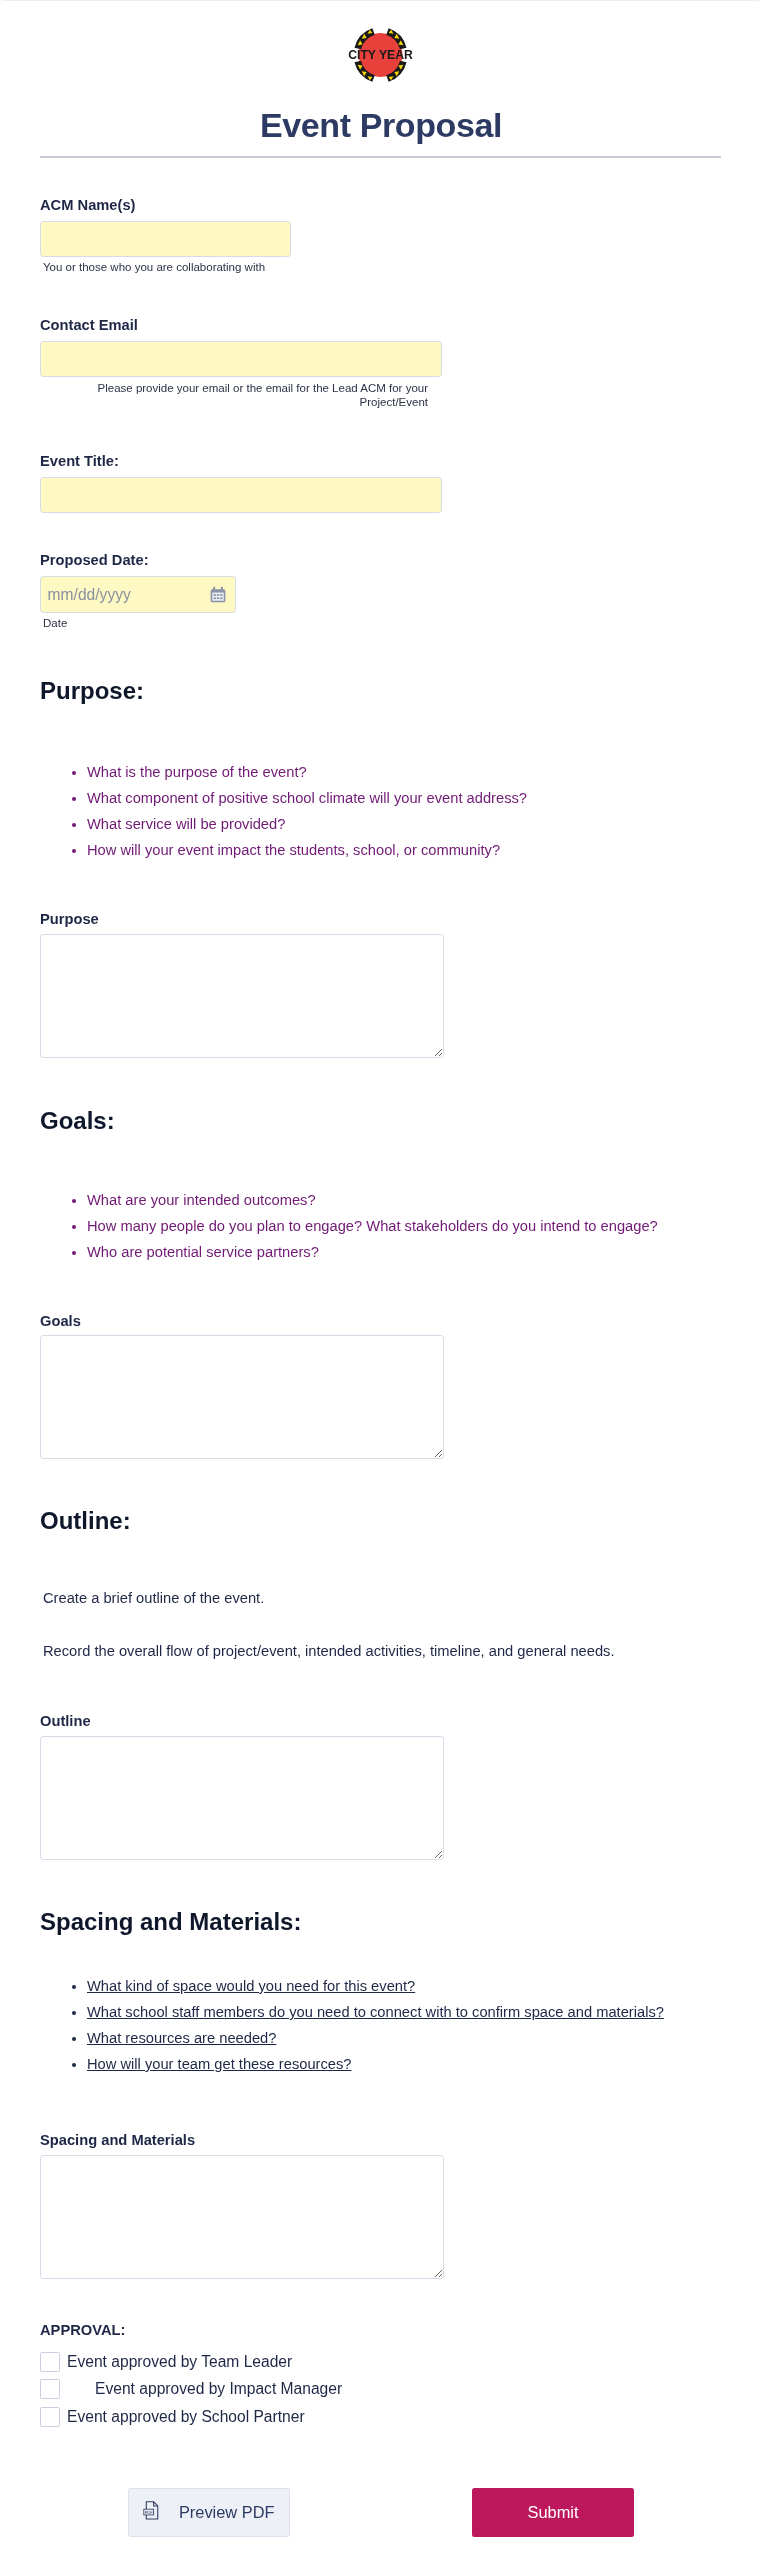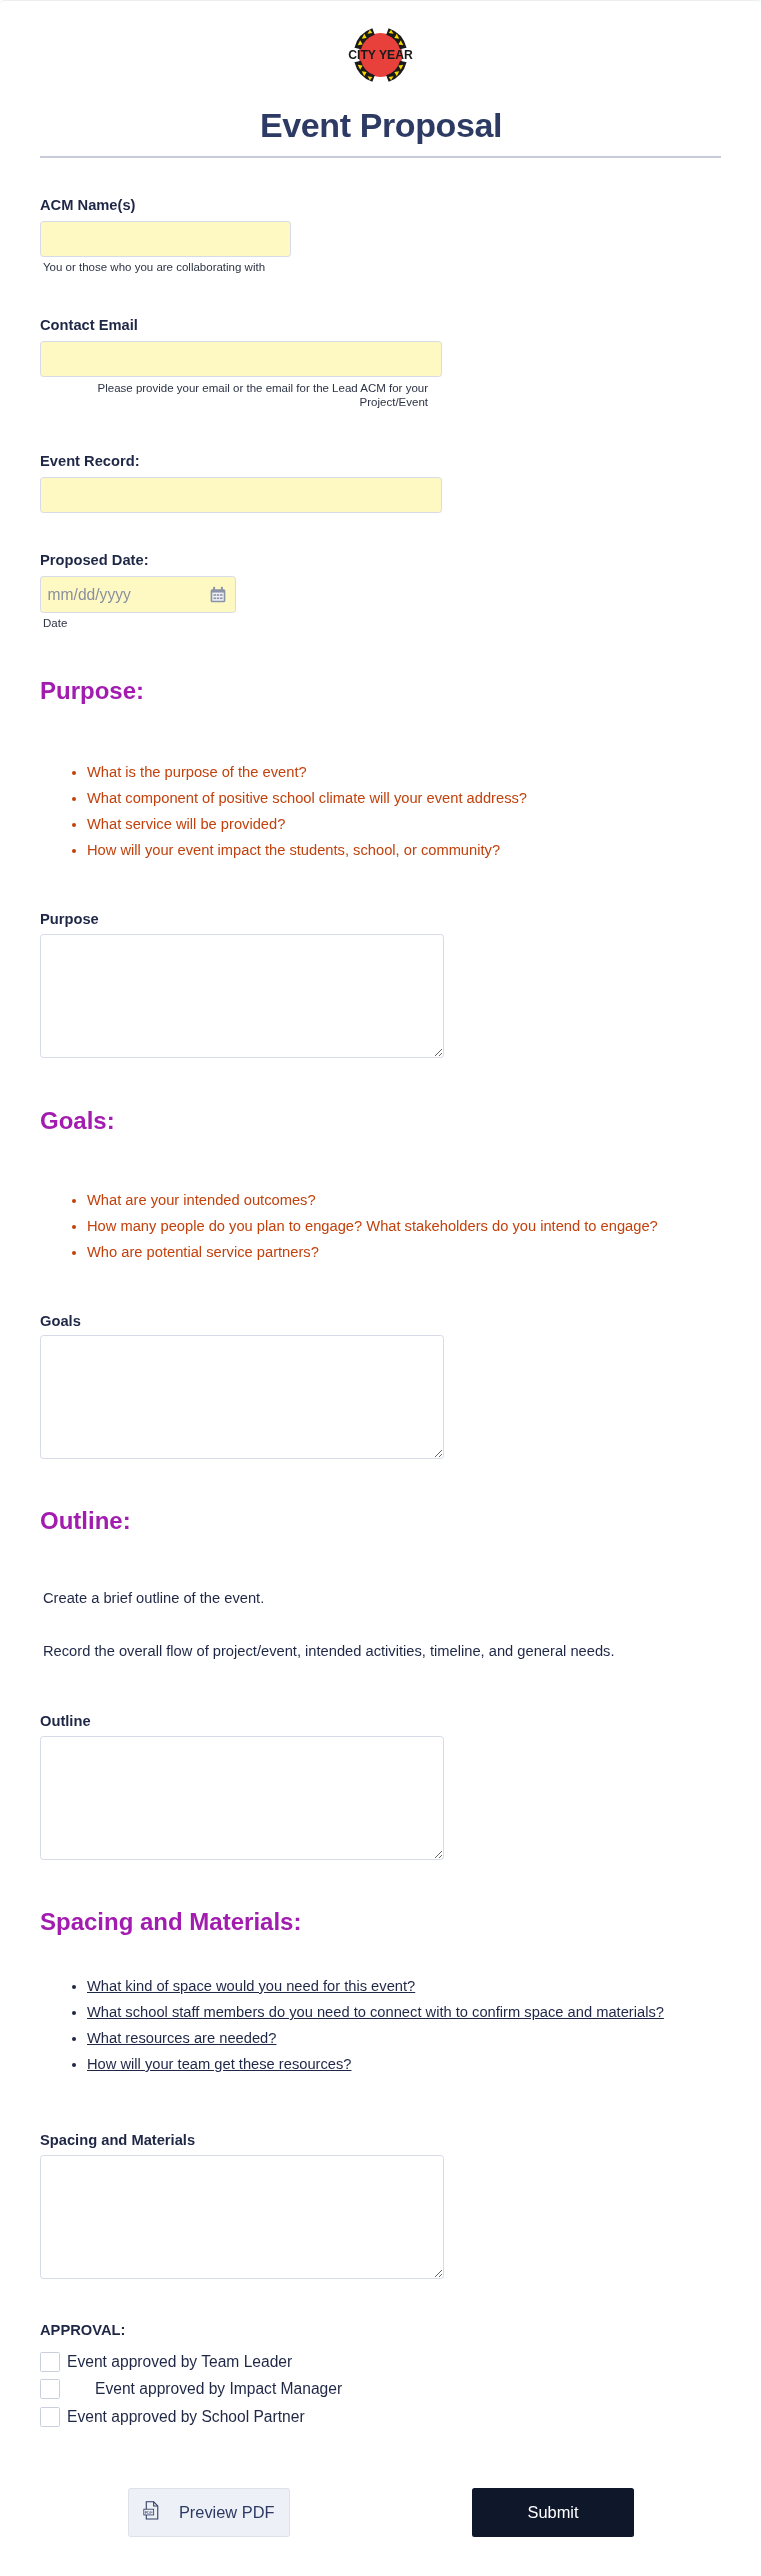--- a/index.html
+++ b/index.html
@@ -10,36 +10,36 @@
 
     .logo { left: 338px; top: 19.7px; width: 85px; height: 70px; }
     .title { left: 0; width: 762px; top: 105px; text-align: center; font-size: 34px; font-weight: bold; color: #2d3a63; letter-spacing: -0.4px; line-height: 1.2; }
     .divider { left: 40px; top: 156px; width: 681px; height: 1.6px; background: #c8ccd8; }
 
     .label { font-size: 14.7px; font-weight: bold; color: #1f2746; line-height: 1.2; }
     .sublabel { font-size: 11.5px; color: #2c3345; line-height: 1.25; }
     .input { background: #fef9c3; border: 0.8px solid #d6dbe7; border-radius: 3.3px; }
     .textarea { background: #fff; border: 0.8px solid #d6dbe7; border-radius: 3.3px; width: 404px; height: 124px; left: 40px; }
 
-    .section-heading { font-size: 24px; font-weight: bold; color: #a21caf; line-height: 1.2; }
-    .bullets { list-style: disc; padding-left: 47px; font-size: 14.7px; color: #c2410c; line-height: 26px; }
+    .section-heading { font-size: 24px; font-weight: bold; color: #0f172a; line-height: 1.2; }
+    .bullets { list-style: disc; padding-left: 47px; font-size: 14.7px; color: #701a75; line-height: 26px; }
     .bullets.navy { color: #1f2746; }
     .bullets li { padding-left: 0; }
     .para { font-size: 14.7px; color: #1f2746; line-height: 1.3; }
 
     .date-field { left: 40px; top: 576px; width: 196px; height: 37px; display: flex; align-items: center; padding-left: 6.6px; }
     .date-placeholder { font-size: 15.6px; color: #8a8f9e; flex: 1; }
     .cal-icon { width: 18px; height: 18px; margin-right: 8.2px; }
 
     .checkbox-row { left: 40px; display: flex; align-items: center; height: 19.7px; }
     .checkbox { width: 19.7px; height: 19.7px; border: 0.8px solid #c9cfdc; background: #fff; border-radius: 1.6px; }
     .checkbox-label { margin-left: 7.4px; font-size: 15.6px; color: #1f2746; }
 
     .btn-preview { left: 128px; top: 2488px; width: 162px; height: 49px; background: #eef0f7; border: 0.8px solid #dde1ec; border-radius: 2.5px; display: flex; align-items: center; justify-content: center; gap: 19px; color: #2d3a63; font-size: 16.4px; }
-    .btn-submit { left: 472px; top: 2488px; width: 162px; height: 49px; background: #0f172a; border-radius: 2.5px; display: flex; align-items: center; justify-content: center; color: #ffffff; font-size: 16.4px; }
+    .btn-submit { left: 472px; top: 2488px; width: 162px; height: 49px; background: #be185d; border-radius: 2.5px; display: flex; align-items: center; justify-content: center; color: #ffffff; font-size: 16.4px; }
   </style>
 </head>
 <body>
 
 <div class="page-frame"></div>
 
 <div class="abs logo">
   <svg width="85" height="70" viewBox="0 0 104 86">
     <circle cx="52" cy="43" r="27" fill="#e8403a"></circle>
 
@@ -69,21 +69,21 @@
 <div class="abs divider"></div>
 
 <label class="abs label" style="left:40px; top:197px;">ACM Name(s)</label>
 <input class="abs input" style="left: 40px; top: 221px; width: 251px; height: 36px;" type="text" value="">
 <div class="abs sublabel" style="left:43px; top:260px;">You or those who you are collaborating with</div>
 
 <label class="abs label" style="left:40px; top:317px;">Contact Email</label>
 <input class="abs input" style="left: 40px; top: 341px; width: 402px; height: 36px;" type="email" value="">
 <div class="abs sublabel" style="left:43px; top:381px; width:385px;text-align:right;">Please provide your email or the email for the Lead ACM for your Project/Event</div>
 
-<label class="abs label" style="left:40px; top:453px;">Event Record:</label>
+<label class="abs label" style="left:40px; top:453px;">Event Title:</label>
 <input class="abs input" style="left: 40px; top: 477px; width: 402px; height: 36px;" type="text" value="">
 
 <label class="abs label" style="left:40px; top:552px;">Proposed Date:</label>
 <div class="abs input date-field">
   <span class="date-placeholder">mm/dd/yyyy</span>
   <span class="cal-icon">
     <svg width="18" height="18" viewBox="0 0 22 22">
       <rect x="2" y="4" width="18" height="16" rx="2" fill="#8a93a8"></rect>
       <rect x="5" y="1" width="2.5" height="5" rx="1" fill="#8a93a8"></rect>
       <rect x="14.5" y="1" width="2.5" height="5" rx="1" fill="#8a93a8"></rect>

